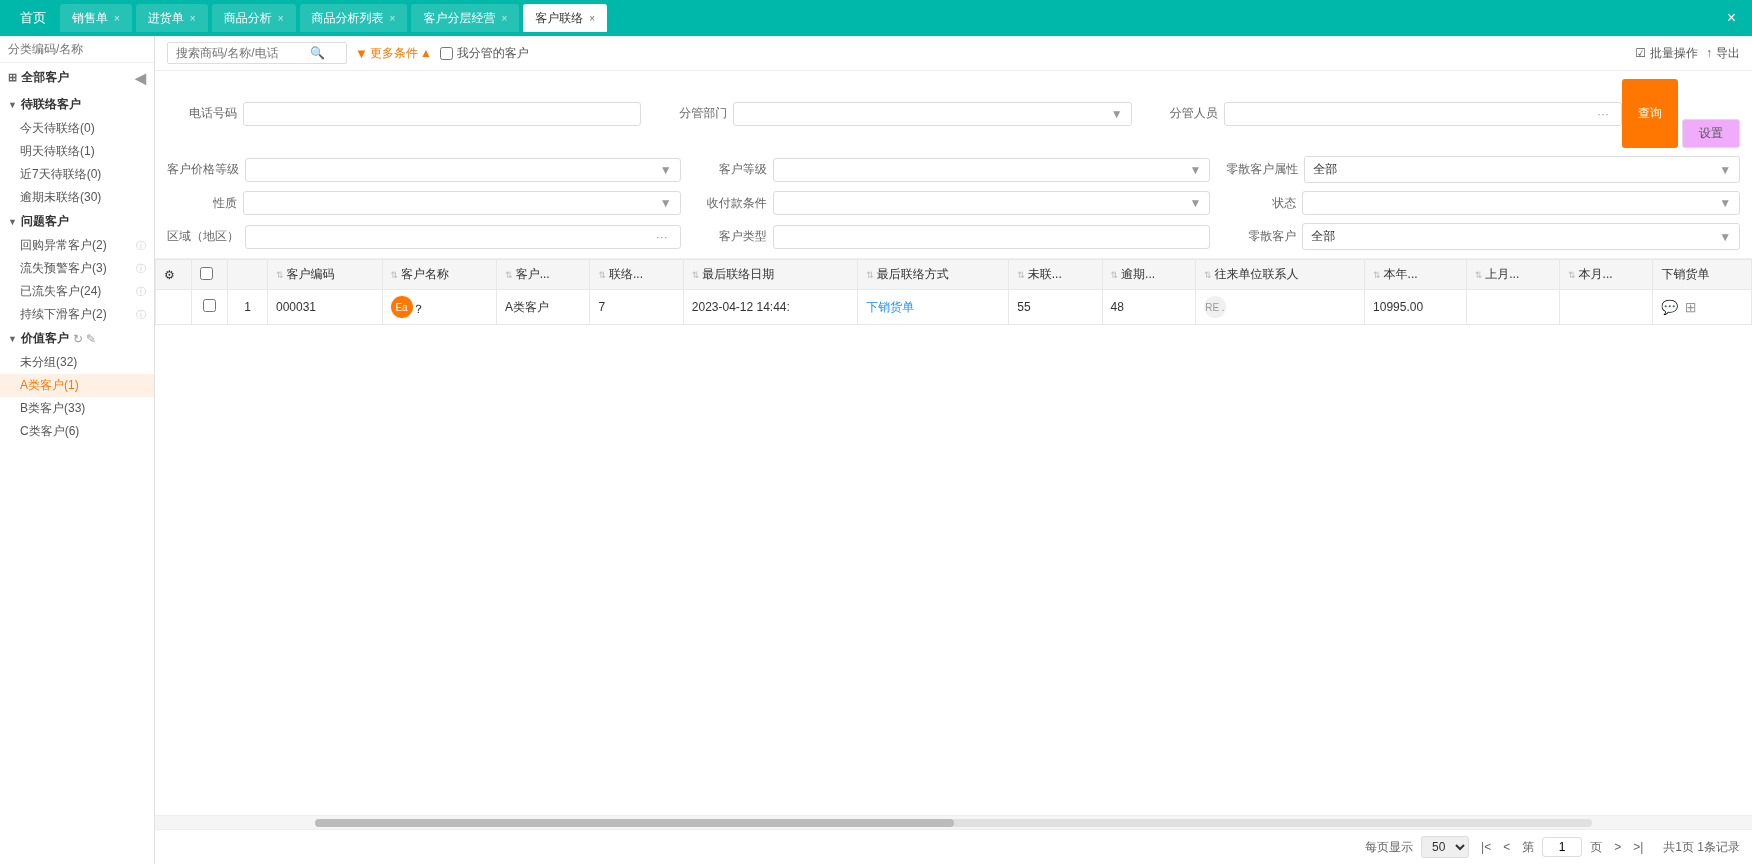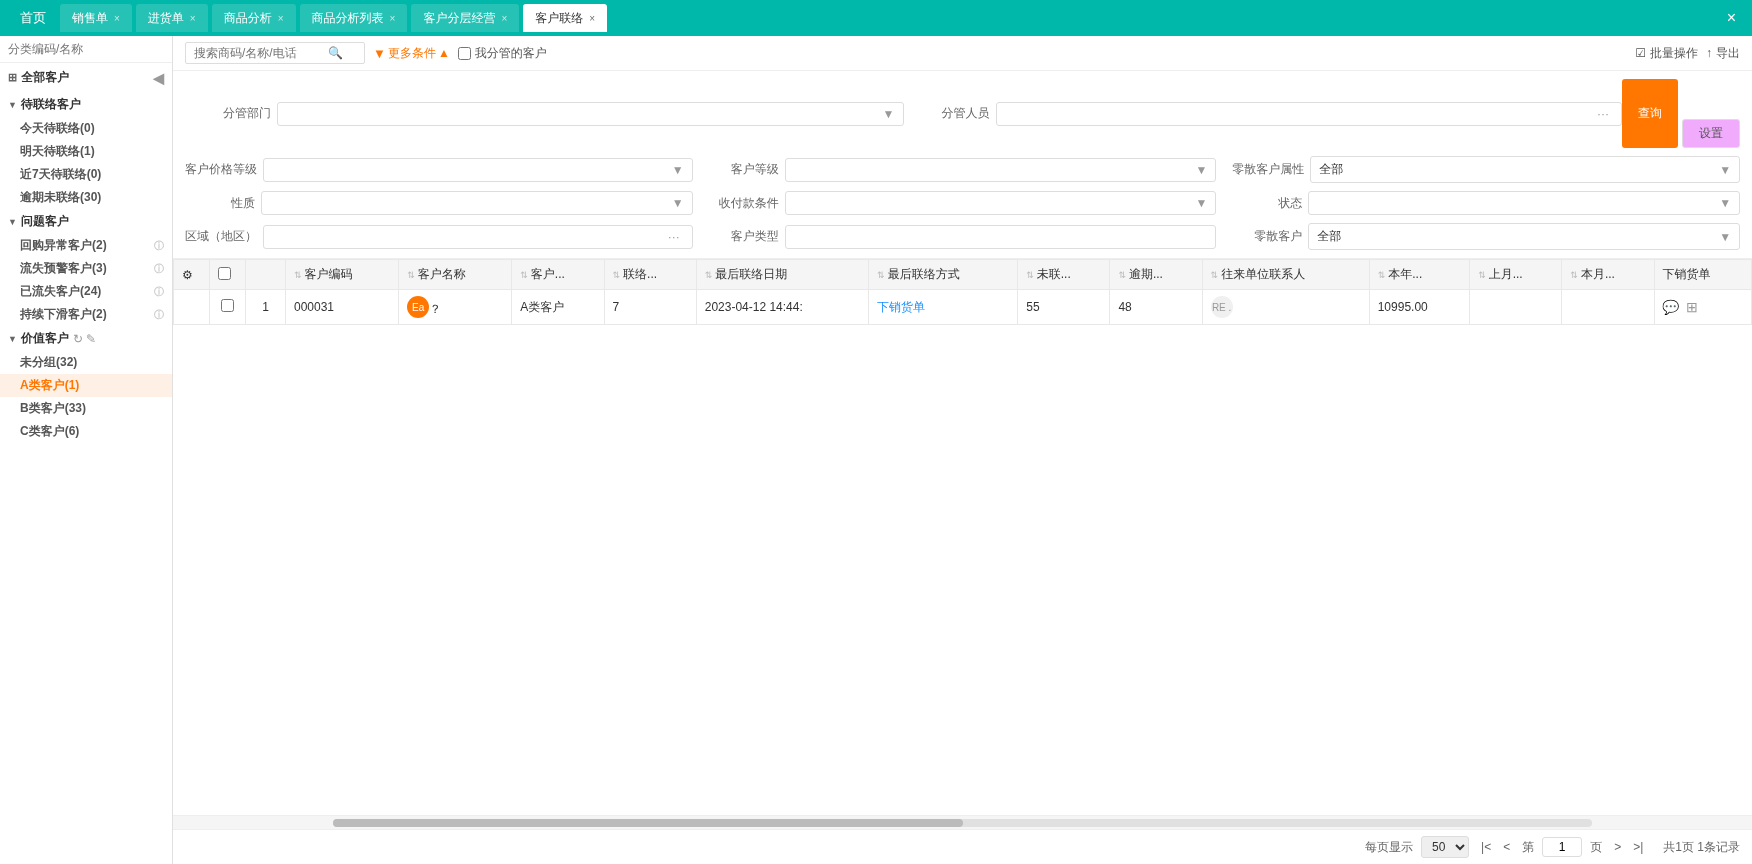--- a/index.html
+++ b/index.html
@@ -54,21 +54,21 @@
     }
 
     
     .main-layout {
       display: flex;
       height: calc(864px - 36px);
     }
 
     
     .sidebar {
-      width: 173px;
+      width: 155px;
       background: white;
       border-right: 1px solid #e0e0e0;
       display: flex;
       flex-direction: column;
       overflow: hidden;
     }
     .sidebar-search {
       display: flex;
       align-items: center;
       padding: 6px 8px;
@@ -107,21 +107,20 @@
     }
     .triangle { font-size: 9px; color: #666; }
 
     .sidebar-item {
       padding: 3px 8px 3px 20px;
       color: #555;
       cursor: pointer;
       display: flex;
       align-items: center;
       justify-content: space-between;
-      font-weight: bold;
     }
     .sidebar-item.active { background: #fff0e6; color: #ff7700; }
     .sidebar-item .item-info { display: flex; align-items: center; gap: 4px; }
     .sidebar-item .help-icon { color: #ccc; font-size: 10px; }
 
     .sidebar-value-section {
       display: flex;
       align-items: center;
       padding: 4px 8px;
       gap: 4px;
@@ -543,20 +542,24 @@
       </div>
       <div class="export-btn">
         <span>↑</span>
         <span>导出</span>
       </div>
     </div>
 
     <div class="advanced-filter">
 
       <div class="filter-row">
+        <div class="filter-cell">
+          <span class="filter-label">电话号码</span>
+          <input class="filter-input" type="text" style="">
+        </div>
         <div class="filter-divider"></div>
         <div class="filter-cell">
           <span class="filter-label">分管部门</span>
           <div class="filter-select">
             <span></span>
             <span class="arrow">▼</span>
           </div>
         </div>
         <div class="filter-divider"></div>
         <div class="filter-cell">

